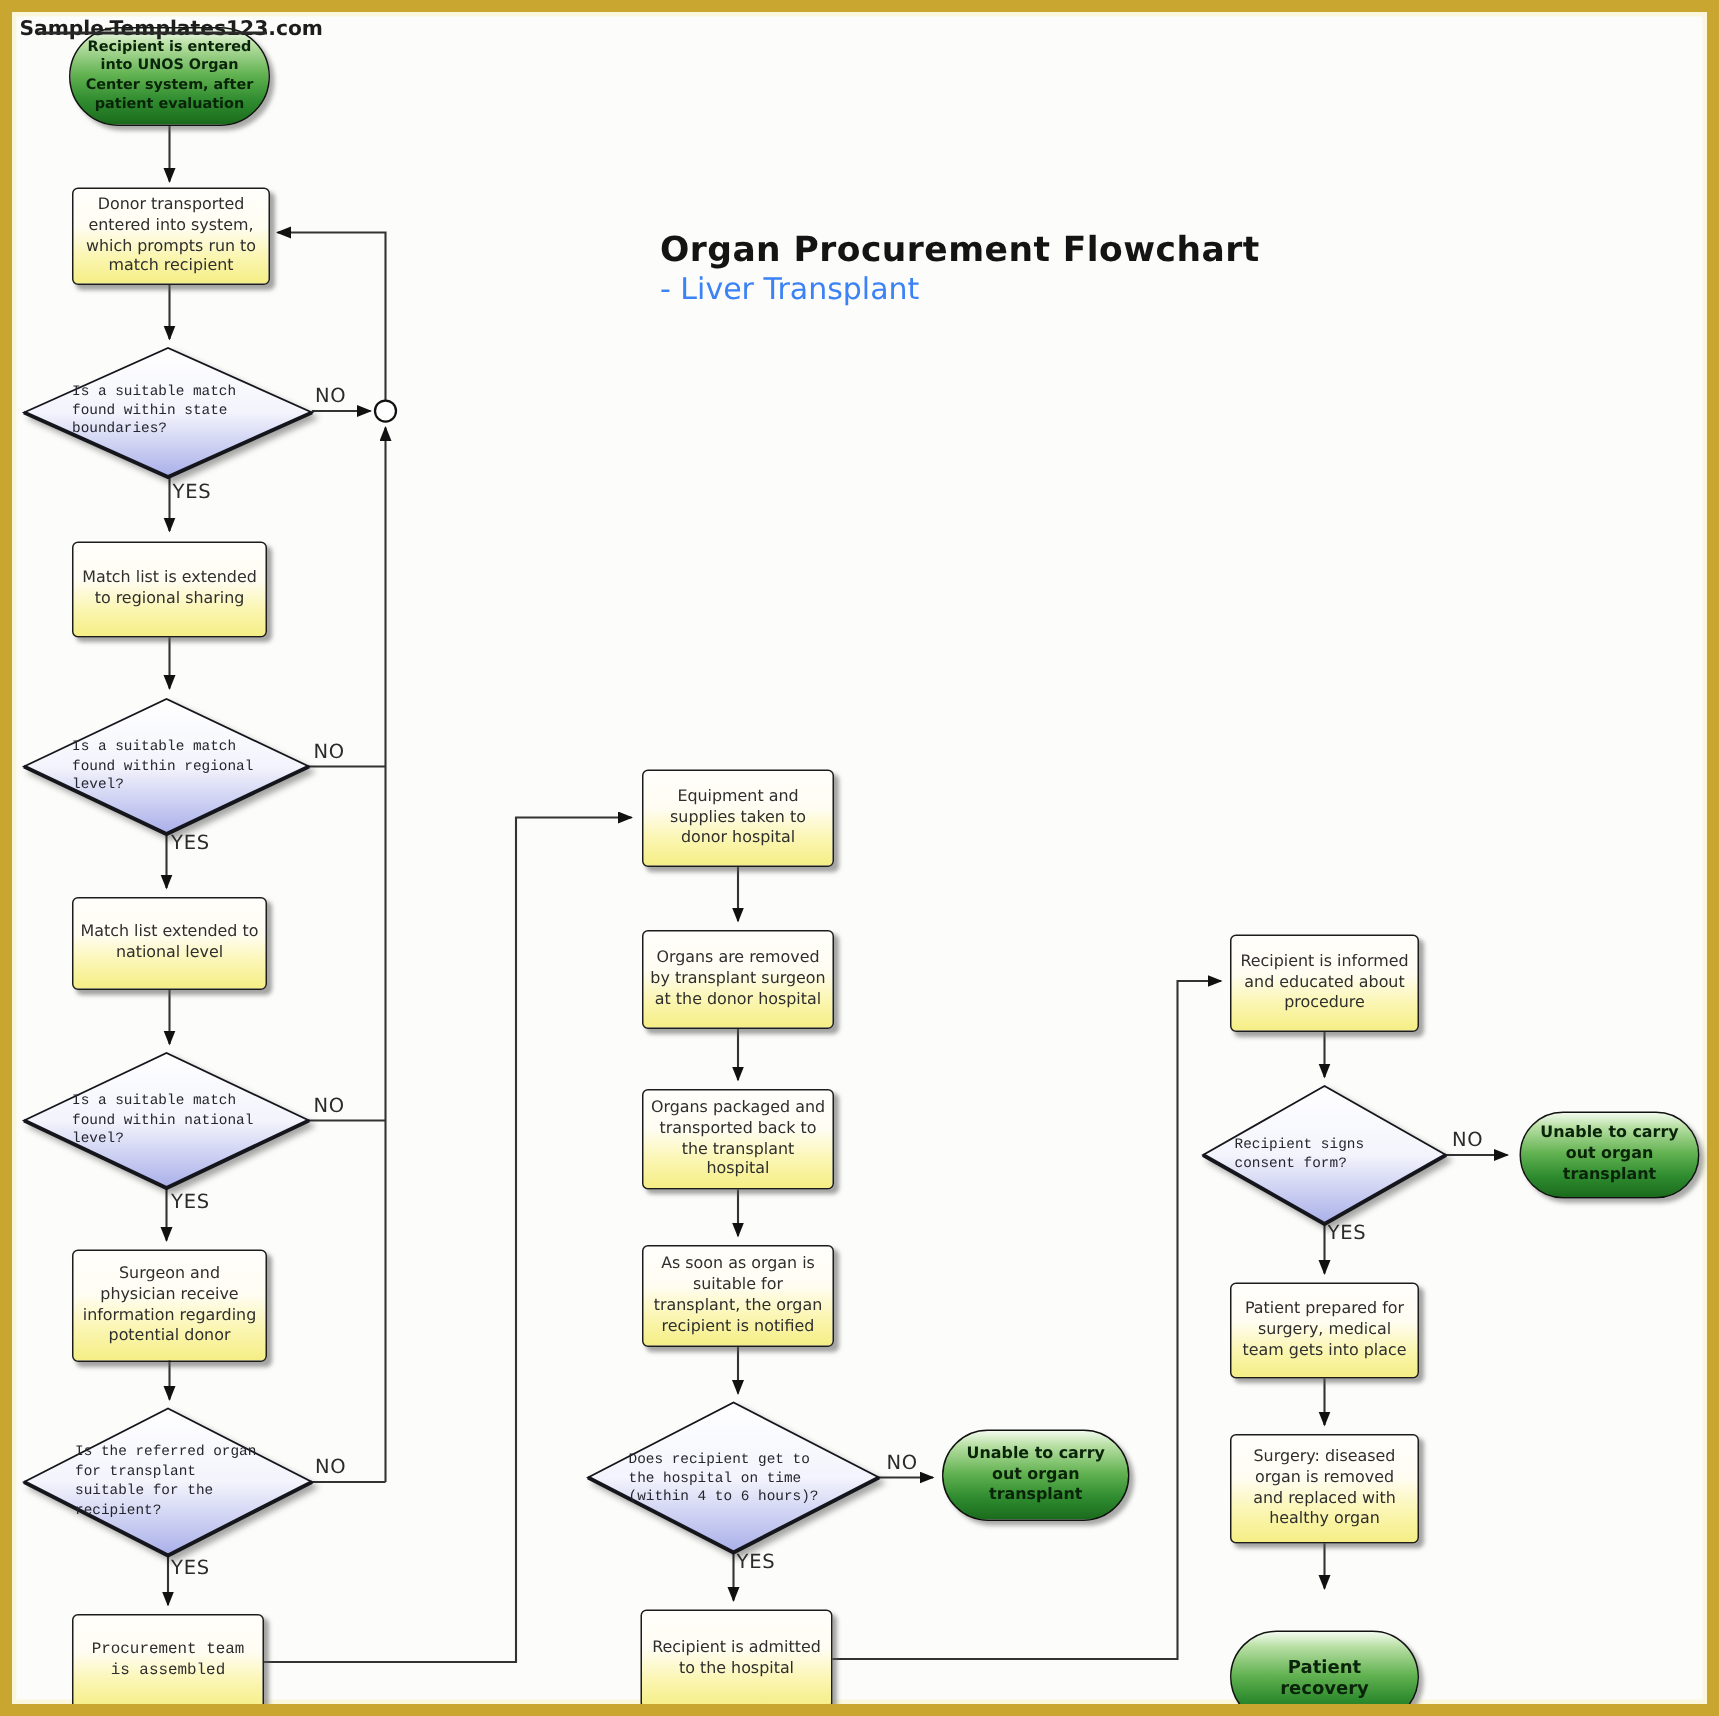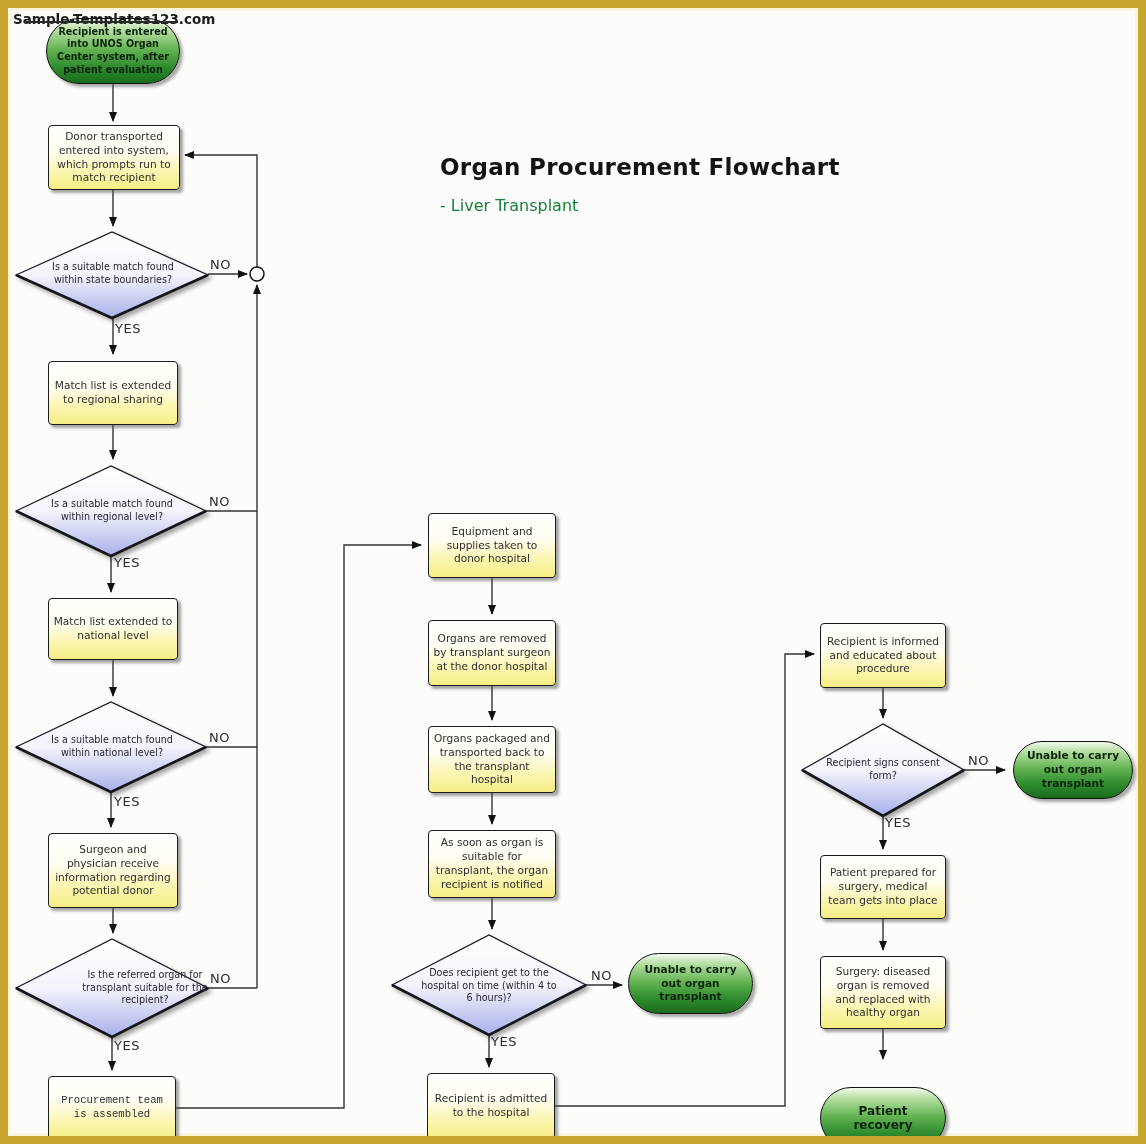--- a/index.html
+++ b/index.html
@@ -27,26 +27,26 @@
     background:linear-gradient(180deg,#f2faee 0%,#b9e0a5 16%,#62b251 48%,#2f8c2f 75%,#1a6b1c 100%);
     border:1.4px solid #111;
     border-radius:34px;
     box-shadow:3px 3px 3px rgba(90,90,90,.5);
     font-weight:bold;color:#092409;
     padding:2px 8px;
   }
   .start-text{font-size:9.6px;line-height:1.32;}
   .unable-text{font-size:10.6px;line-height:1.3;}
   .recov-text{font-size:12px;margin-top:23px;}
-  .dtext{position:absolute;z-index:2;display:flex;align-items:center;justify-content:center;text-align:center;font-size:9.6px;line-height:1.35;color:#26262e;}
+  .dtext{position:absolute;z-index:2;display:flex;align-items:center;justify-content:center;text-align:left;font-size:9.6px;line-height:1.35;color:#26262e;font-family:Liberation Mono, monospace;}
   .lab{position:absolute;z-index:2;font-size:13px;color:#2b2b2b;letter-spacing:.5px;text-align:right;}
   #watermark{position:absolute;left:5px;top:3px;z-index:3;font-size:13.5px;font-weight:bold;color:#1d1d1d;}
   #wm-strike{position:absolute;left:18px;top:13px;width:152px;height:2px;background:#2a2a2a;z-index:3;}
   #title{position:absolute;left:432px;top:146px;z-index:2;font-size:23px;font-weight:bold;color:#141414;letter-spacing:.3px;}
-  #subtitle{position:absolute;left:432px;top:188px;z-index:2;font-size:16px;color:#15803d;}
+  #subtitle{position:absolute;left:432px;top:172px;z-index:2;font-size:20px;color:#3b82f6;}
 </style>
 </head>
 <body>
 
 <div id="page">
 
   <svg id="wires" width="1146" height="1144" viewBox="0 0 1146 1144">
     <defs>
       <marker id="arr" markerWidth="11" markerHeight="9" refX="9" refY="4" orient="auto" markerUnits="userSpaceOnUse">
         <path d="M0,0 L10,4 L0,8 Z" fill="#111"></path>
@@ -124,21 +124,21 @@
     <span>Match list is extended to regional sharing</span>
   </div>
   <div class="dtext" style="left:40px;top:470px;width:128px;height:66px;">Is a suitable match found within regional level?</div>
   <div class="node box" style="left:40px;top:590px;width:130px;height:62px;">
     <span>Match list extended to national level</span>
   </div>
   <div class="dtext" style="left:40px;top:706px;width:128px;height:66px;">Is a suitable match found within national level?</div>
   <div class="node box" style="left:40px;top:825px;width:130px;height:75px;">
     <span>Surgeon and physician receive information regarding potential donor</span>
   </div>
-  <div class="dtext" style="left:42px;top:950px;width:126px;height:60px;margin-left:32px;">Is the referred organ for transplant suitable for the recipient?</div>
+  <div class="dtext" style="left:42px;top:950px;width:126px;height:60px;">Is the referred organ for transplant suitable for the recipient?</div>
   <div class="node box" style="left:40px;top:1068px;width:128px;height:64px;font-family:Liberation Mono, monospace;">
     <span>Procurement team is assembled</span>
   </div>
 
   <div class="node box" style="left:420px;top:505px;width:128px;height:65px;">
     <span>Equipment and supplies taken to donor hospital</span>
   </div>
   <div class="node box" style="left:420px;top:612px;width:128px;height:66px;">
     <span>Organs are removed by transplant surgeon at the donor hospital</span>
   </div>

